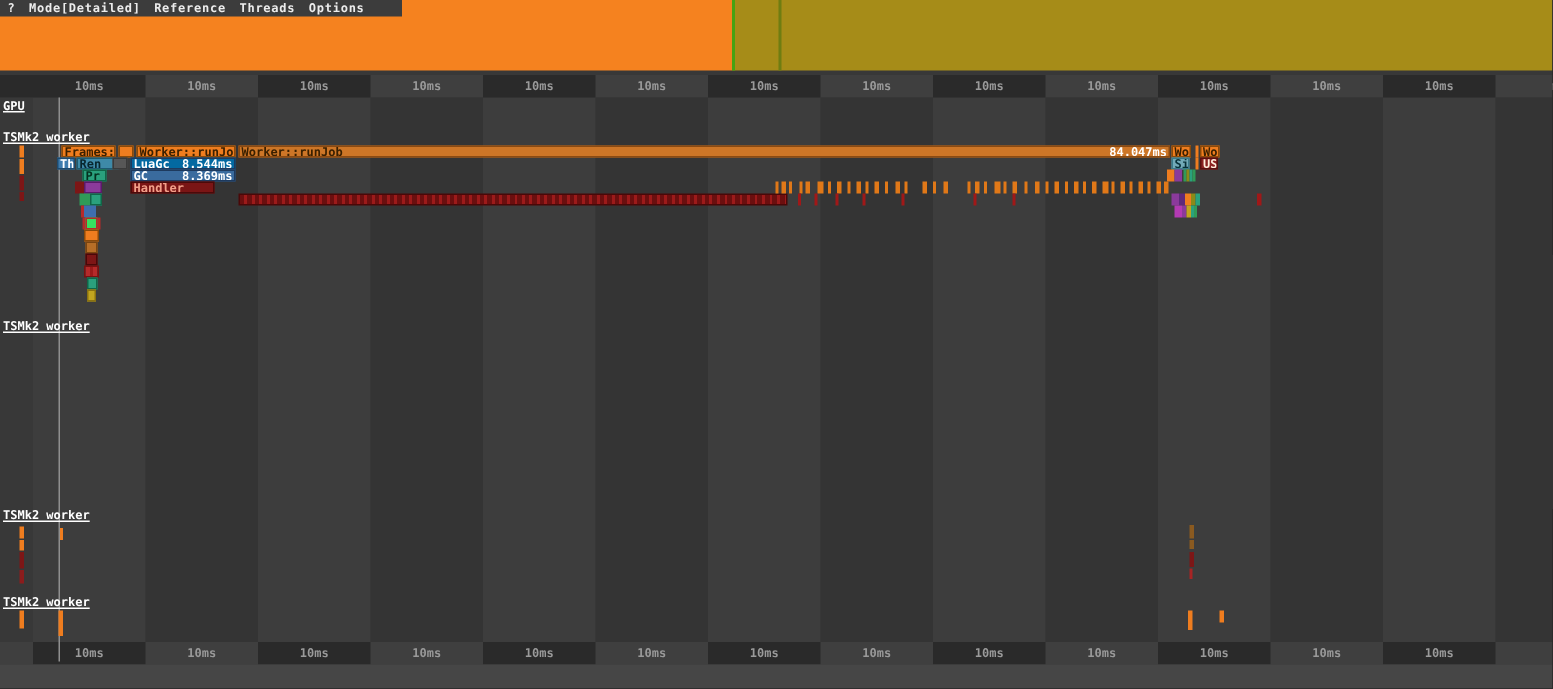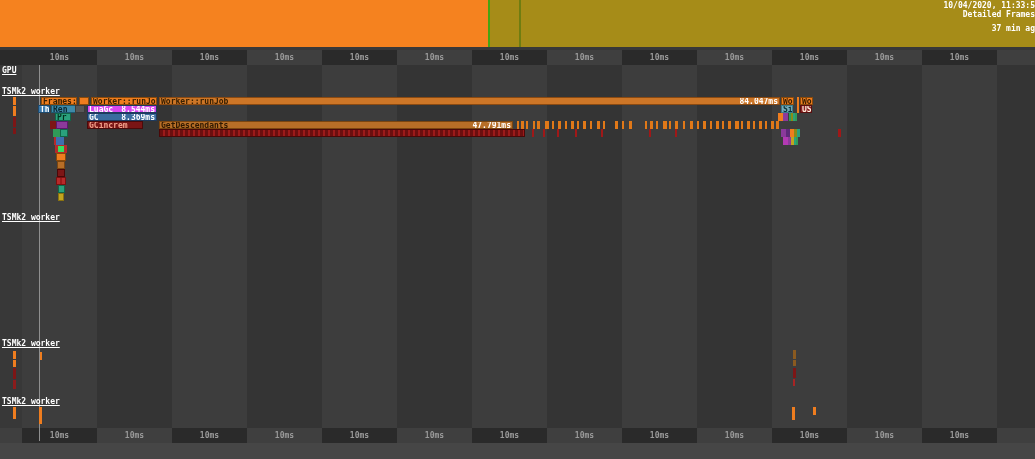--- a/index.html
+++ b/index.html
@@ -25,26 +25,24 @@
 </head>
 <body>
 
 <div id="app">
 
   <div class="abs" id="band-orange" style="left: 0px; top: 0px; width: 488px; height: 47px; background: rgb(245, 130, 31);"></div>
   <div class="abs" id="band-olive" style="left: 488px; top: 0px; width: 547px; height: 47px; background: rgb(166, 140, 24);"></div>
   <div class="abs" id="band-green-line" style="left: 488px; top: 0px; width: 2px; height: 47px; background: rgb(69, 163, 18);"></div>
   <div class="abs" id="band-dark-line" style="left: 519px; top: 0px; width: 2px; height: 47px; background: rgb(111, 125, 17);"></div>
 
-
-  <div class="abs txt" id="topright">
-    <div>10/04/2020, 11:33:5</div>
-    <div>Detailed Frames</div>
-    <div class="gap">37 min ag</div>
+  <div class="abs" id="menubar">
+    <span>?</span><span>Mode[Detailed]</span><span>Reference</span><span>Threads</span><span>Options</span>
   </div>
+
 
   <div id="timeline"></div>
 
   <div class="abs endtime" id="left-time" style="left: 1px; top: 50px;">87.017ms</div>
   <div class="abs endtime" id="right-time" style="right: -6px; top: 50px;">225.382ms</div>
 
 <div class="abs" style="left: 0px; top: 50px; width: 1035px; height: 15px; background: rgb(63, 63, 63);"></div>
     <div class="abs" style="left: 0px; top: 428px; width: 1035px; height: 15px; background: rgb(63, 63, 63);"></div>
     <div class="abs" style="left: 22px; top: 65px; width: 75px; height: 363px; background: rgb(61, 61, 61);"></div>
     <div class="abs" style="left: 0px; top: 50px; width: 97px; height: 15px; background: rgb(42, 42, 42);"></div>
@@ -129,21 +127,21 @@
     <div class="bar" style="left: 800px; top: 97px; width: 13px; height: 8px; background: rgb(239, 125, 31); border: 1px solid rgb(138, 74, 10); color: rgb(58, 32, 0);">
       <span class="lb">Wo</span>
     </div>
     <div class="bar" style="left: 38px; top: 105px; width: 12px; height: 8px; background: rgb(62, 124, 174); border: 1px solid rgb(30, 74, 110); color: rgb(255, 255, 255);">
       <span class="lb">Th</span>
     </div>
     <div class="bar" style="left: 51px; top: 105px; width: 28px; height: 8px; background: rgb(62, 138, 168); border: 1px solid rgb(30, 90, 112); color: rgb(8, 38, 46);">
       <span class="lb">Ren</span>
     </div>
     <div class="bar" style="left: 75px; top: 105px; width: 10px; height: 8px; background: rgb(87, 87, 87); border: 1px solid rgb(58, 58, 58);"></div>
-    <div class="bar" style="left: 87px; top: 105px; width: 70px; height: 8px; background: #d946ef; border: 1px solid rgb(30, 58, 94); color: rgb(255, 255, 255);">
+    <div class="bar" style="left: 87px; top: 105px; width: 70px; height: 8px; background: #0369a1; border: 1px solid rgb(30, 58, 94); color: rgb(255, 255, 255);">
       <span class="lb">LuaGc</span>
       <span class="vl" style="color: rgb(255, 255, 255);">8.544ms</span>
     </div>
     <div class="bar" style="left: 781px; top: 105px; width: 12px; height: 8px; background: rgb(114, 170, 184); border: 1px solid rgb(58, 122, 138); color: rgb(8, 48, 56);">
       <span class="lb">Si</span>
     </div>
     <div class="bar" style="left: 797px; top: 105px; width: 2px; height: 8px; background: rgb(239, 125, 31);"></div>
     <div class="bar" style="left: 800px; top: 105px; width: 12px; height: 8px; background: rgb(139, 34, 34); border: 1px solid rgb(90, 16, 16); color: rgb(255, 238, 221);">
       <span class="lb">US</span>
     </div>
@@ -156,25 +154,21 @@
     </div>
     <div class="bar" style="left: 778px; top: 113px; width: 5px; height: 8px; background: rgb(239, 125, 31);"></div>
     <div class="bar" style="left: 783px; top: 113px; width: 5px; height: 8px; background: rgb(139, 58, 155);"></div>
     <div class="bar" style="left: 789px; top: 113px; width: 2px; height: 8px; background: rgb(47, 155, 88);"></div>
     <div class="bar" style="left: 791px; top: 113px; width: 2px; height: 8px; background: rgb(138, 138, 24);"></div>
     <div class="bar" style="left: 793px; top: 113px; width: 2px; height: 8px; background: rgb(42, 161, 125);"></div>
     <div class="bar" style="left: 795px; top: 113px; width: 2px; height: 8px; background: rgb(47, 155, 88);"></div>
     <div class="bar" style="left: 50px; top: 121px; width: 6px; height: 8px; background: rgb(125, 22, 22);"></div>
     <div class="bar" style="left: 56px; top: 121px; width: 12px; height: 8px; background: rgb(139, 58, 155); border: 1px solid rgb(90, 26, 106);"></div>
     <div class="bar" style="left: 87px; top: 121px; width: 56px; height: 8px; background: rgb(122, 21, 21); border: 1px solid rgb(74, 10, 10); color: rgb(242, 160, 138);">
-      <span class="lb">GCincrem</span>
-    </div>
-    <div class="bar" style="left: 159px; top: 121px; width: 354px; height: 8px; background: rgb(183, 110, 39); border: 1px solid rgb(122, 69, 16); color: rgb(46, 24, 0);">
-      <span class="lb">GetDescendants</span>
-      <span class="vl" style="color: rgb(255, 255, 255);">47.791ms</span>
+      <span class="lb">Handler</span>
     </div>
     <div class="bar" style="left: 53px; top: 129px; width: 7px; height: 8px; background: rgb(47, 155, 88);"></div>
     <div class="bar" style="left: 60px; top: 129px; width: 8px; height: 8px; background: rgb(42, 161, 125); border: 1px solid rgb(17, 102, 72);"></div>
     <div class="bar" style="left: 159px; top: 129px; width: 366px; height: 8px; border: 1px solid rgb(74, 8, 8); background: repeating-linear-gradient(90deg, rgb(107, 15, 15) 0px, rgb(107, 15, 15) 3px, rgb(156, 26, 26) 3px, rgb(156, 26, 26) 5px);"></div>
     <div class="bar" style="left: 781px; top: 129px; width: 5px; height: 8px; background: rgb(139, 58, 155);"></div>
     <div class="bar" style="left: 786px; top: 129px; width: 4px; height: 8px; background: rgb(94, 42, 122);"></div>
     <div class="bar" style="left: 790px; top: 129px; width: 4px; height: 8px; background: rgb(239, 125, 31);"></div>
     <div class="bar" style="left: 794px; top: 129px; width: 3px; height: 8px; background: rgb(138, 138, 24);"></div>
     <div class="bar" style="left: 797px; top: 129px; width: 3px; height: 8px; background: rgb(42, 161, 125);"></div>
     <div class="bar" style="left: 54px; top: 137px; width: 2px; height: 8px; background: rgb(182, 42, 42);"></div>

